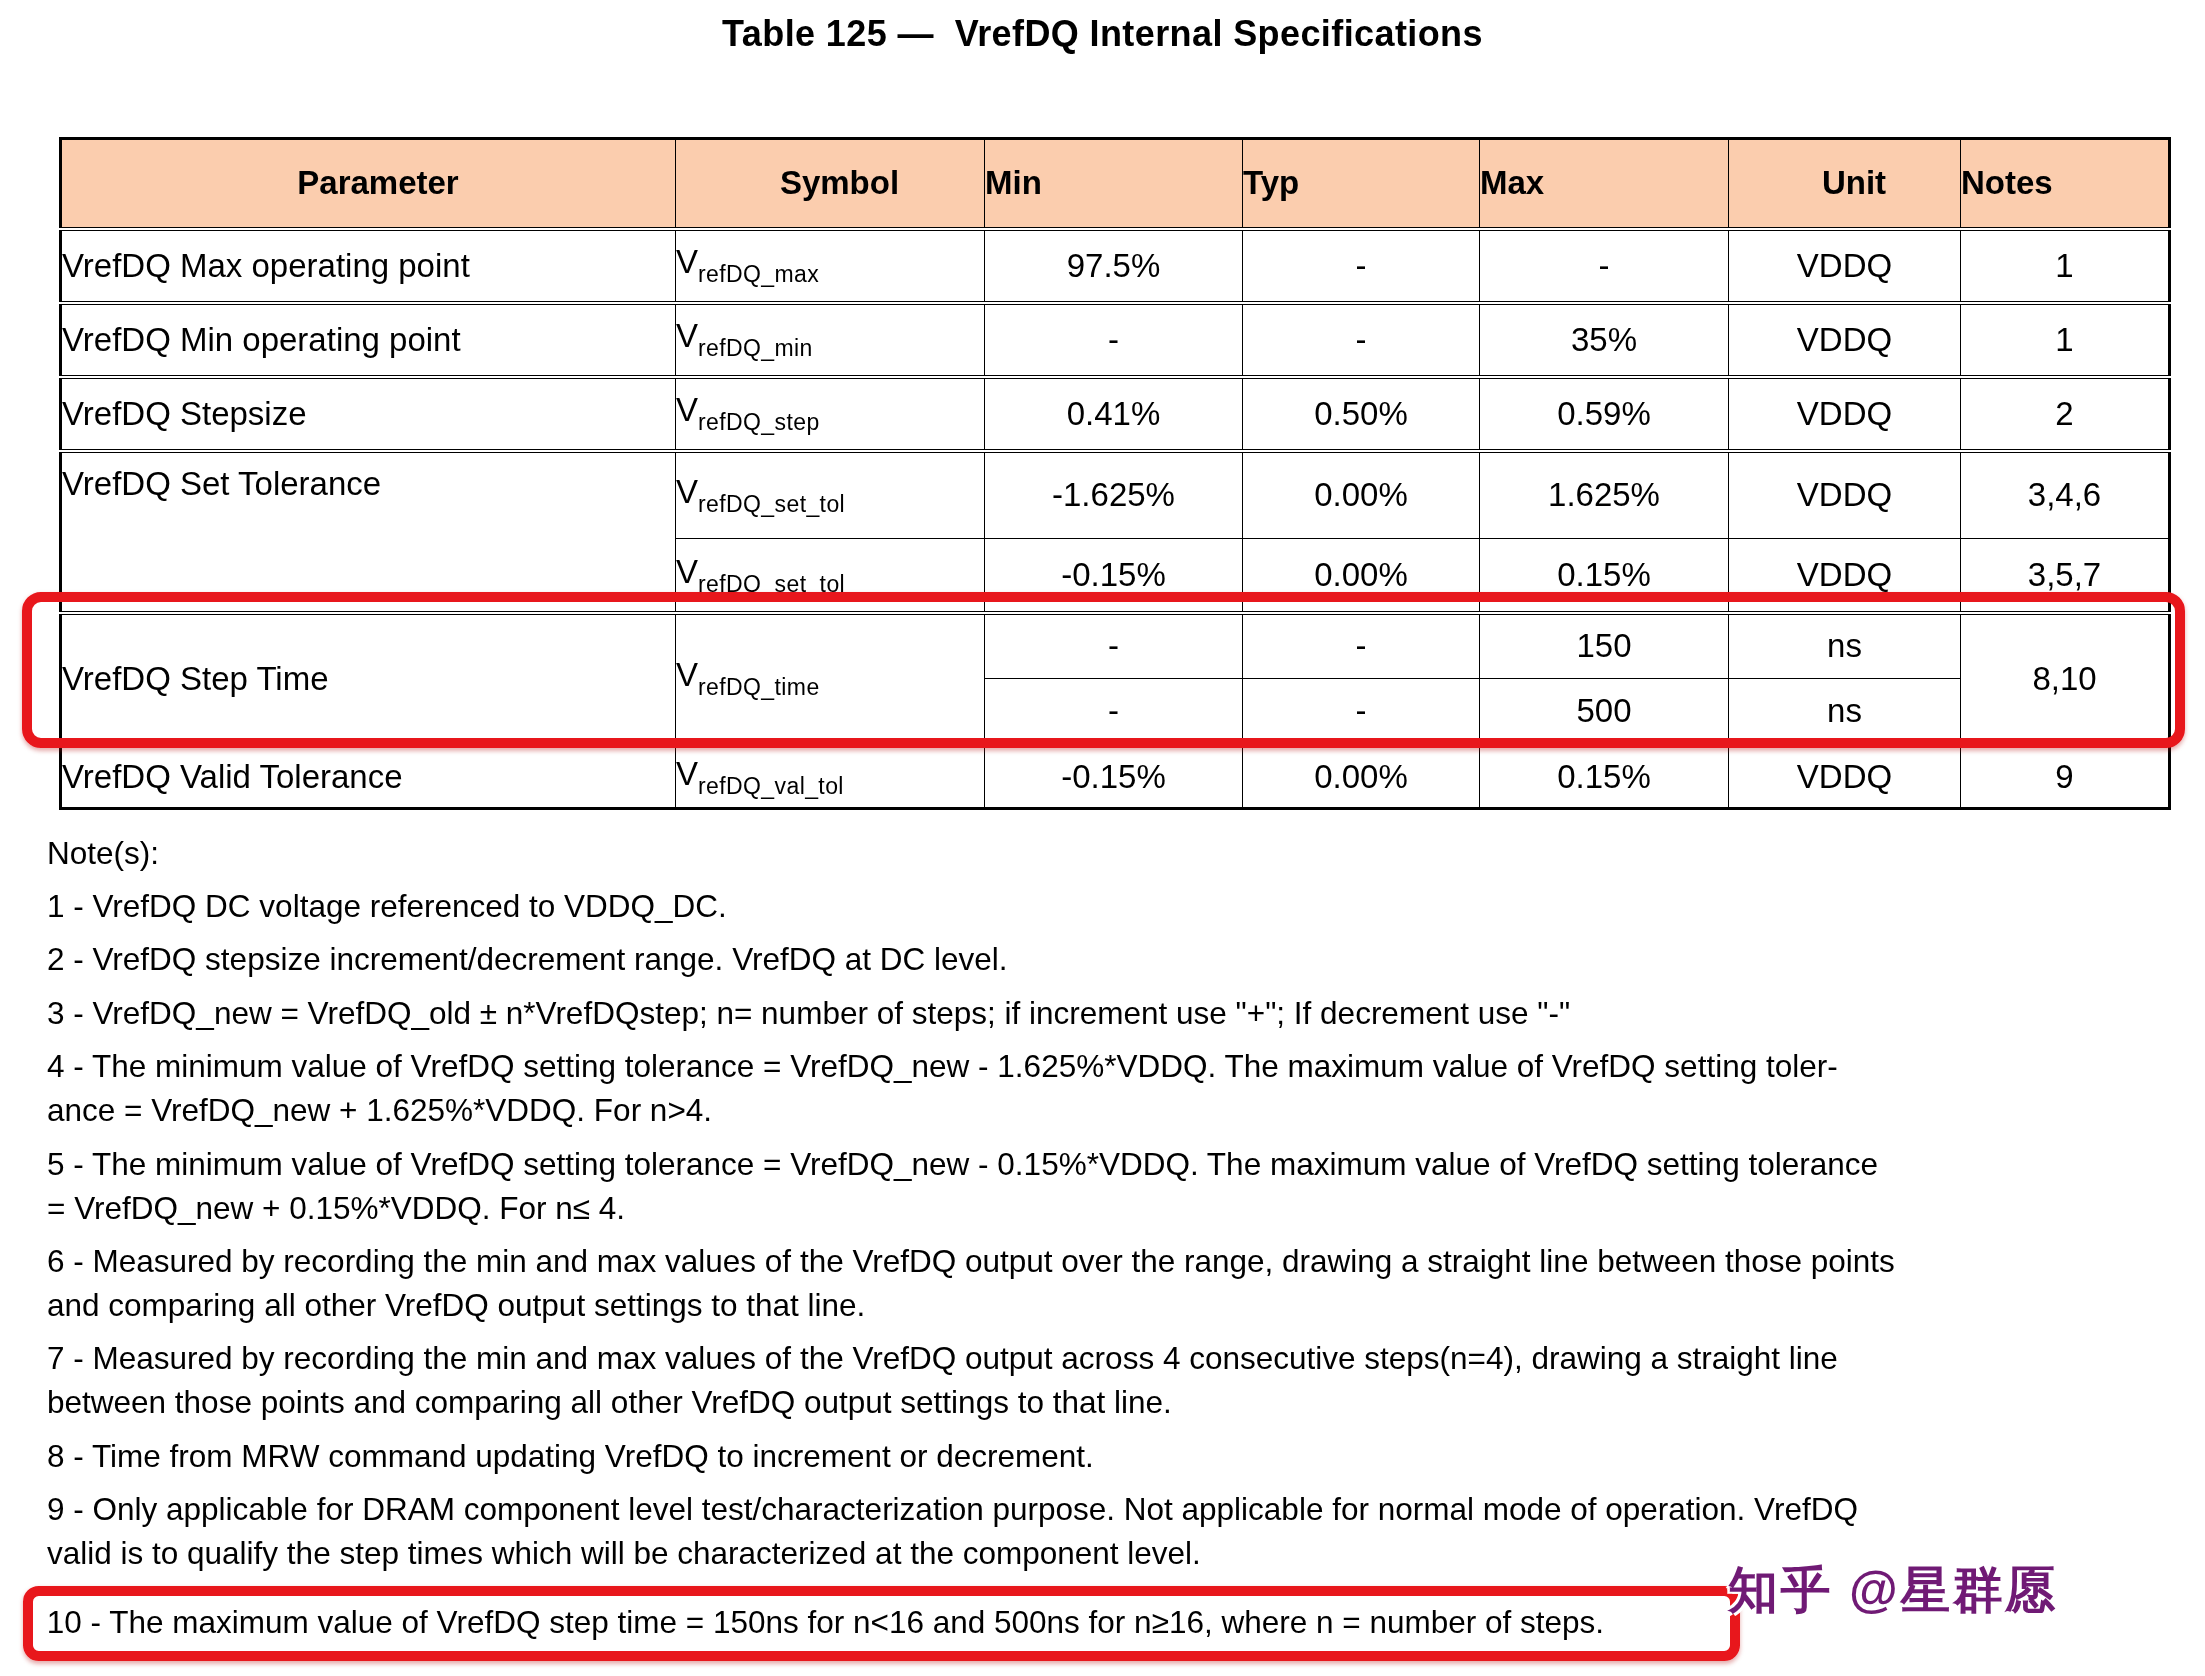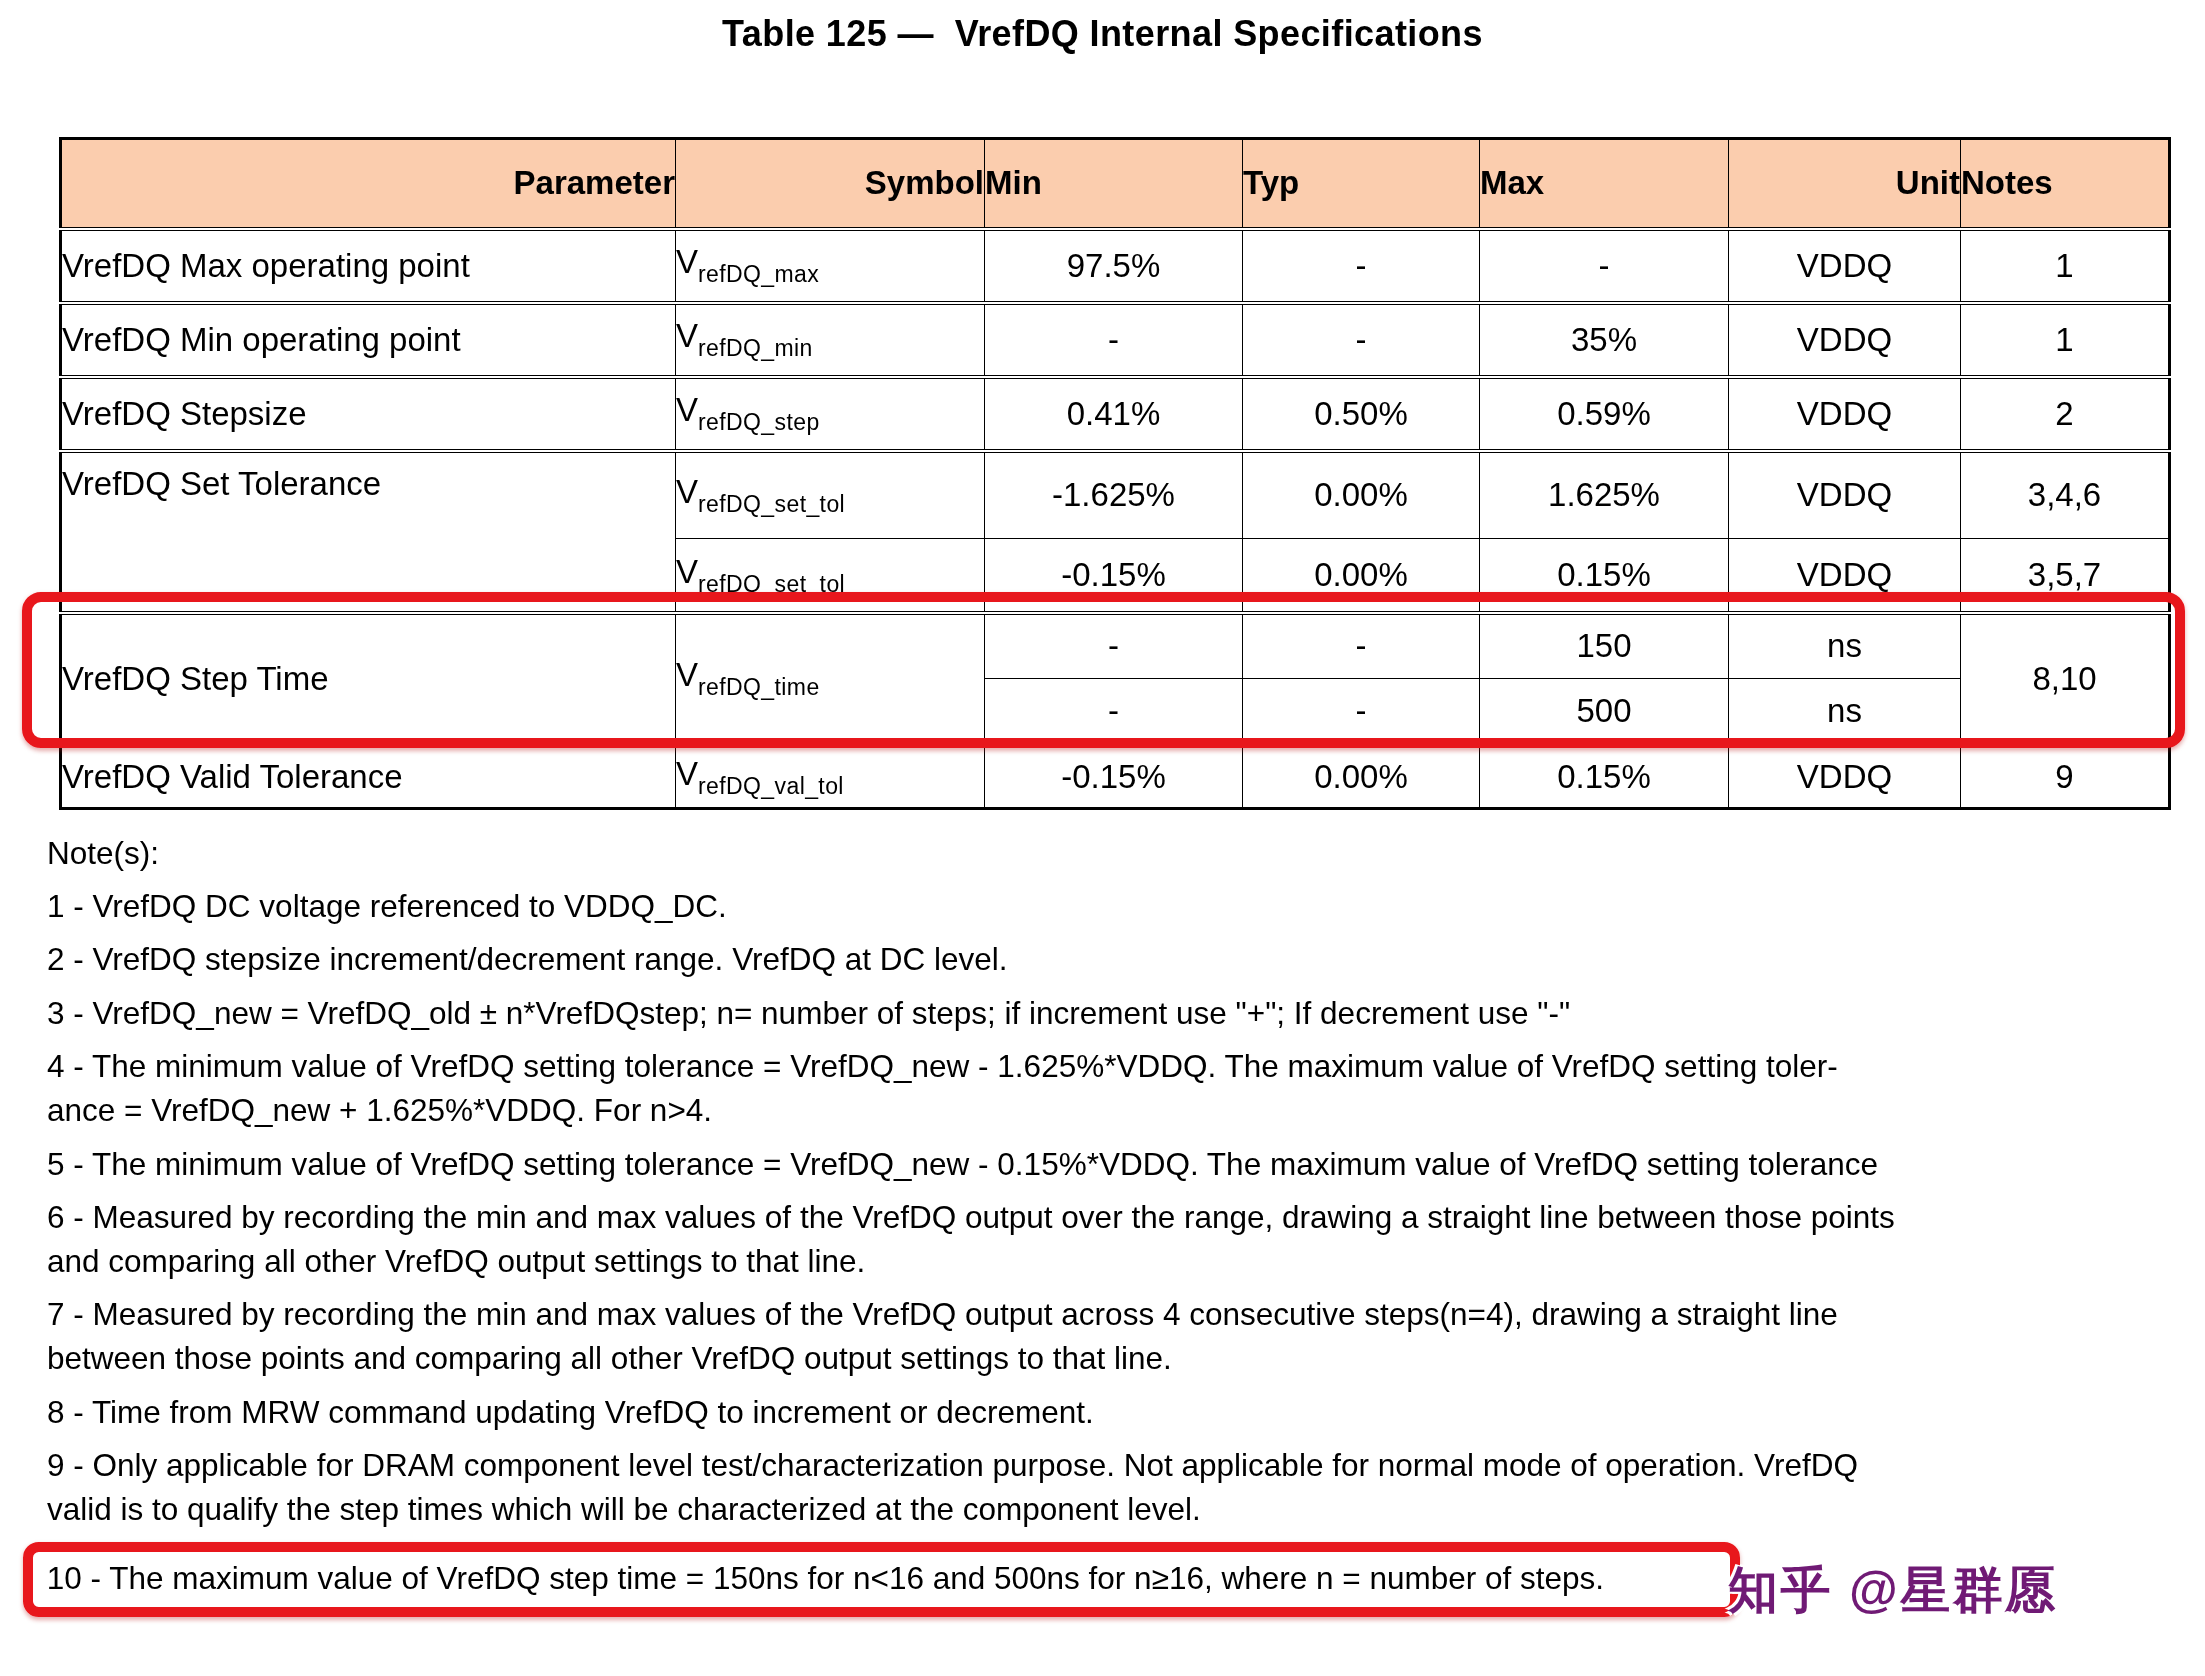--- a/index.html
+++ b/index.html
@@ -30,21 +30,21 @@
     vertical-align:middle;
     overflow:hidden;
   }
   tr.major > th, tr.major > td{border-top:4.7px double #000;}
   thead th{
     background:#fbcdae;
     font-weight:bold;
     text-align:left;
     height:87px;
   }
-  thead th.al{text-align:right;padding-left:19px;}
+  thead th.al{text-align:center;padding-left:19px;}
   tr.h-std{height:74px;}
   tr.h-m1{height:88px;}
   tr.h-sub{height:66px;}
   tr.h-last{height:64px;}
   td.param{text-align:left;padding-left:22px;}
   td.param.vtop{vertical-align:top;padding-top:12.6px;}
   td.sym{text-align:left;padding-left:23.6px;}
   td.sym .sub{font-size:23px;vertical-align:-8.7px;letter-spacing:0.4px;}
   td.val, td.unit, td.note-ref{text-align:center;}
   
@@ -201,20 +201,21 @@
       </div>
       <div class="note">
         <div class="note-line">3 - VrefDQ_new = VrefDQ_old ± n*VrefDQstep; n= number of steps;  if increment use "+"; If decrement use "-"</div>
       </div>
       <div class="note">
         <div class="note-line">4 - The minimum value of VrefDQ setting tolerance = VrefDQ_new - 1.625%*VDDQ. The maximum value of VrefDQ setting toler-</div>
         <div class="note-line">ance = VrefDQ_new + 1.625%*VDDQ. For n&gt;4.</div>
       </div>
       <div class="note">
         <div class="note-line">5 - The minimum value of VrefDQ setting tolerance = VrefDQ_new - 0.15%*VDDQ. The maximum value of VrefDQ setting tolerance</div>
+        <div class="note-line">= VrefDQ_new + 0.15%*VDDQ. For n≤ 4.</div>
       </div>
       <div class="note">
         <div class="note-line">6 - Measured by recording the min and max values of the VrefDQ output over the range, drawing a straight line between those points</div>
         <div class="note-line">and comparing all other VrefDQ output settings to that line.</div>
       </div>
       <div class="note">
         <div class="note-line">7 - Measured by recording the min and max values of the VrefDQ output across 4 consecutive steps(n=4), drawing a straight line</div>
         <div class="note-line">between those points and comparing all other VrefDQ output settings to that line.</div>
       </div>
       <div class="note">

